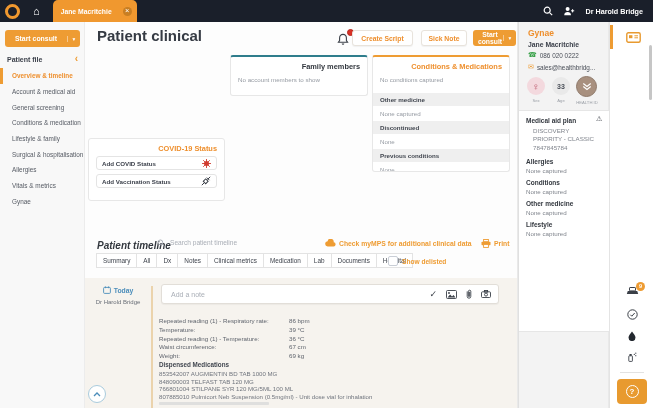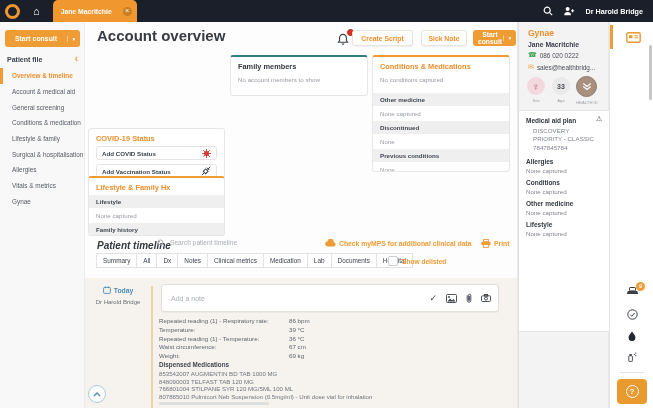--- a/index.html
+++ b/index.html
@@ -36,21 +36,21 @@
   .bell-badge{position:absolute;right:-3px;top:-3px;width:7px;height:7px;border-radius:50%;background:#D93025;border:1px solid #B3271E;}
   .hbtn{position:absolute;top:8px;height:16px;border-radius:3px;font-size:6.8px;font-weight:700;display:flex;align-items:center;justify-content:center;}
   .hbtn.outline{background:#fff;border:1px solid #E8E3DC;color:#EE8F2D;box-shadow:0 1px 1px rgba(0,0,0,.05);}
   .hbtn.solid{background:#EE9C33;color:#fff;}
   .hbtn .caret{width:13px;border-left:1px solid rgba(255,255,255,.45);text-align:center;font-size:5.5px;}
 
   .card{position:absolute;background:#fff;border:1px solid #E7E7E7;border-radius:3px;overflow:hidden;}
   .acc-coral{border-top:2px solid #D95F55;}
   .acc-teal{border-top:2px solid #2F7D8C;}
   .acc-orange{border-top:2px solid #EE9C33;}
-  .card-title{font-size:7.4px;font-weight:700;padding:5px 7px 3px 7px;}
+  .card-title{font-size:7.4px;font-weight:700;padding:5px 7px 3px 7px;text-align:right;}
   .card-title.orange{color:#EE8F2D;}
   .card-title.dark{color:#33383F;}
   .band{background:#EFEFEF;font-weight:700;font-size:6.2px;color:#41464F;padding:3px 7px;}
   .val{font-size:6.2px;color:#959AA2;padding:4px 7px;}
   .empty-line{font-size:6.2px;color:#959AA2;padding:2px 7px 6px 7px;}
 
   .avatar{position:absolute;left:8px;top:7px;width:24px;height:24px;border-radius:50%;border:1px solid #DDD;background:linear-gradient(180deg,#5E423A 0%,#5E423A 34%,#C79B85 34%);}
   .avatar-badge{position:absolute;left:26px;top:24px;width:8px;height:8px;border-radius:2px;background:#E8E8E8;border:1px solid #CFCFCF;}
   .pname{position:absolute;left:40px;top:13px;font-size:7.8px;font-weight:700;color:#DD6A5D;}
   .tp-row{position:absolute;left:0;top:32px;width:100%;border-top:1px solid #EFEFEF;display:flex;align-items:center;padding:3px 7px;}
@@ -73,21 +73,21 @@
   .delisted{position:absolute;left:303px;top:234px;display:flex;align-items:center;gap:4px;}
   .checkbox{width:10px;height:10px;border:1px solid #C9CED6;border-radius:2px;background:#fff;}
   .delisted .t{font-size:6.6px;font-weight:700;color:#EE9C33;}
 
   
   .tl-area{position:absolute;left:0;top:256px;width:432px;height:130px;background:#F6F3EE;}
   .today-row{position:absolute;left:0;top:8px;width:66px;display:flex;align-items:center;justify-content:center;gap:3px;}
   .today-row .t{font-size:6.8px;font-weight:700;color:#4B8DBA;}
   .tl-author{position:absolute;left:0;top:21px;width:66px;text-align:center;font-size:6px;color:#6A6F78;}
   .tl-line{position:absolute;left:66px;top:8px;width:2px;height:122px;background:#EBD3AC;}
-  .note-box{position:absolute;left:76px;top:6px;width:338px;height:28px;background:#fff;border:1px solid #E2DED8;border-radius:3px;display:flex;align-items:center;padding:0 7px;box-shadow:0 1px 1px rgba(0,0,0,.04);}
+  .note-box{position:absolute;left:76px;top:6px;width:338px;height:20px;background:#fff;border:1px solid #E2DED8;border-radius:3px;display:flex;align-items:center;padding:0 7px;box-shadow:0 1px 1px rgba(0,0,0,.04);}
   .note-box input{flex:1;border:none;outline:none;font-size:7px;color:#555;background:transparent;font-family:inherit;}
   .note-box input::placeholder{color:#A9AEB6;}
   .note-icons{display:flex;align-items:center;gap:9px;}
   .reading-row{position:absolute;left:74px;display:flex;font-size:6.2px;color:#5F646D;}
   .reading-row .rl{width:130px;}
   .disp-title{position:absolute;left:74px;top:83px;font-size:6.3px;font-weight:700;color:#41464F;}
   .med-line{position:absolute;left:74px;font-size:6.1px;color:#70757E;white-space:nowrap;}
   .cut-line{position:absolute;left:74px;top:124px;width:110px;height:3px;background:#D9D9D9;border-radius:1px;opacity:.8;}
   .scrolltop{position:absolute;left:3px;top:107px;width:18px;height:18px;border-radius:50%;background:#fff;border:1px solid #A9CBDD;display:flex;align-items:center;justify-content:center;}
 
@@ -155,38 +155,38 @@
       <div class="menu-item">Conditions &amp; medication</div>
       <div class="menu-item">Lifestyle &amp; family</div>
       <div class="menu-item">Surgical &amp; hospitalisation</div>
       <div class="menu-item">Allergies</div>
       <div class="menu-item">Vitals &amp; metrics</div>
       <div class="menu-item">Gynae</div>
     </div>
   </div>
 
   <div class="main">
-    <div class="page-title">Account overview</div>
+    <div class="page-title">Patient clinical</div>
 
     <div class="bell-wrap">
       <svg width="12" height="13" viewBox="0 0 12 13">
           <path d="M6 1.4c-2.1 0-3.4 1.5-3.4 3.5v2.6L1.4 9.3h9.2L9.4 7.5V4.9c0-2-1.3-3.5-3.4-3.5z" fill="none" stroke="#3A3F47" stroke-width="1.1"></path>
           <path d="M4.7 10.4a1.3 1.3 0 0 0 2.6 0z" fill="#3A3F47"></path>
         </svg>
       <span class="bell-badge"></span>
     </div>
     <div class="hbtn outline" style="left:267px;width:61px;">Create Script</div>
     <div class="hbtn outline" style="left:336px;width:46px;">Sick Note</div>
     <div class="hbtn solid" style="left:388px;width:43px;padding-left:4px;">
       <span style="flex:1;text-align:center;">Start consult</span>
       <span class="caret">▾</span>
     </div>
 
 
-    <div class="card" style="left:3px;top:106px;width:137px;height:63px;">
+    <div class="card" style="left:3px;top:116px;width:137px;height:63px;">
       <div class="card-title orange">COVID-19 Status</div>
       <div class="covid-btn">
         <span class="t">Add COVID Status</span>
         <svg width="9" height="9" viewBox="0 0 9 9">
             <g stroke="#D03B2F" stroke-width="0.9">
               <line x1="4.5" y1="0" x2="4.5" y2="9"></line>
               <line x1="0" y1="4.5" x2="9" y2="4.5"></line>
               <line x1="1.2" y1="1.2" x2="7.8" y2="7.8"></line>
               <line x1="7.8" y1="1.2" x2="1.2" y2="7.8"></line>
             </g>
@@ -199,27 +199,20 @@
             <g stroke="#3A3F47" stroke-width="1">
               <line x1="0.8" y1="9.2" x2="3.2" y2="6.8"></line>
               <rect x="3" y="3.6" width="3.4" height="3.4" transform="rotate(45 4.7 5.3)" fill="none"></rect>
               <line x1="6.6" y1="3.4" x2="9.2" y2="0.8"></line>
               <line x1="5.8" y1="1.6" x2="8.4" y2="4.2"></line>
             </g>
           </svg>
       </div>
     </div>
 
-    <div class="card acc-orange" style="left:3px;top:154px;width:137px;height:60px;">
-      <div class="card-title orange">Lifestyle &amp; Family Hx</div>
-      <div class="band">Lifestyle</div>
-      <div class="val">None captured</div>
-      <div class="band">Family history</div>
-
-    </div>
 
     <div class="card acc-teal" style="left:145px;top:33px;width:138px;height:41px;">
       <div class="card-title dark">Family members</div>
       <div class="empty-line">No account members to show</div>
     </div>
 
 
     <div class="card acc-orange" style="left:287px;top:33px;width:138px;height:117px;">
       <div class="card-title orange">Conditions &amp; Medications</div>
       <div class="empty-line" style="padding-bottom:10px;">No conditions captured</div>

